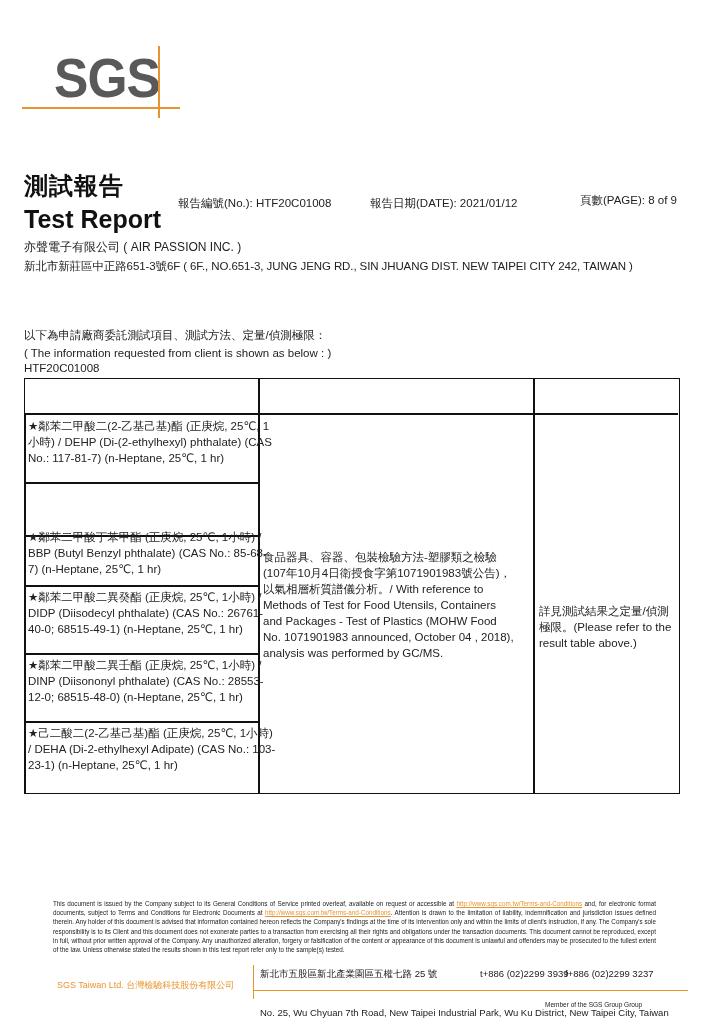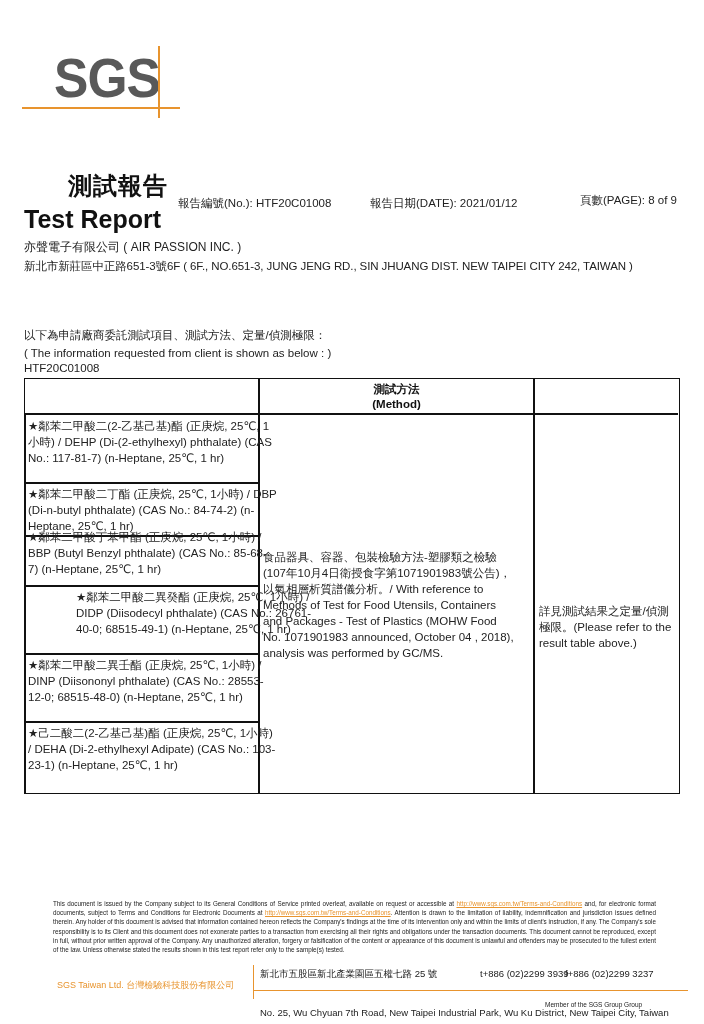--- a/index.html
+++ b/index.html
@@ -6,21 +6,21 @@
   html, body { width: 704px; height: 1024px; background: #ffffff; overflow: hidden; }
   body { position: relative; font-family: "Liberation Sans", "DejaVu Sans", sans-serif; color: #1a1a1a; }
 
   
   .logo { position: absolute; left: 22px; top: 44px; width: 160px; height: 76px; }
   .logo-text { position: absolute; left: 32px; top: 6px; font-family: "Liberation Sans", sans-serif; font-weight: bold; font-size: 56px; letter-spacing: -1px; color: #595959; line-height: 56px; transform: scaleX(0.92); transform-origin: left; }
   .logo-hline { position: absolute; left: 0; top: 63px; width: 158px; height: 1.5px; background: #e8942e; }
   .logo-vline { position: absolute; left: 136px; top: 2px; width: 1.5px; height: 72px; background: #e8942e; }
 
   
-  .title-cn { position: absolute; left: 24px; top: 170px; font-size: 24px; font-weight: bold; color: #111; font-family: "DejaVu Sans", sans-serif; letter-spacing: 1px; margin-left: 44px; }
+  .title-cn { position: absolute; left: 24px; top: 170px; font-size: 24px; font-weight: bold; color: #111; font-family: "DejaVu Sans", sans-serif; letter-spacing: 1px; }
   .title-en { position: absolute; left: 24px; top: 205px; font-size: 25px; font-weight: bold; color: #111; }
   .meta { position: absolute; top: 196px; font-size: 11.5px; color: #222; white-space: nowrap; }
   .meta-no { left: 178px; }
   .meta-date { left: 370px; }
   .meta-page { left: 580px; top: 193px; }
   .client-name { position: absolute; left: 24px; top: 239px; font-size: 12px; color: #222; white-space: nowrap; }
   .client-addr { position: absolute; left: 24px; top: 259px; font-size: 11.5px; color: #222; white-space: nowrap; letter-spacing: -0.1px; }
 
   .intro-cn { position: absolute; left: 24px; top: 328px; font-size: 11.5px; color: #222; }
   .intro-en { position: absolute; left: 24px; top: 347px; font-size: 11.5px; color: #222; }
@@ -67,36 +67,31 @@
 
 <div class="intro-cn">以下為申請廠商委託測試項目、測試方法、定量/偵測極限：</div>
 <div class="intro-en">( The information requested from client is shown as below : )</div>
 <div class="intro-no">HTF20C01008</div>
 
 <div class="tbl">
   <div class="vline" style="left:233px;"></div>
   <div class="vline" style="left:508px;"></div>
   <div class="hline" style="top:34px; width:653px;"></div>
 
-  <div class="th" style="left:235px; width:273px;">
-    <span>測試方法</span>
-    <span>(Method)</span>
-  </div>
 
   <div class="item-box" style="top:35px; height:70px;"></div>
   <div class="item-box" style="top:103px; height:55px;"></div>
   <div class="item-box" style="top:156px; height:52px;"></div>
   <div class="item-box" style="top:206px; height:70px;"></div>
   <div class="item-box" style="top:274px; height:70px;"></div>
   <div class="item-box" style="top:342px; height:72px; border-bottom:none;"></div>
 
   <div class="item-cell" style="top:37px;">★鄰苯二甲酸二(2-乙基己基)酯 (正庚烷, 25℃, 1小時) / DEHP (Di-(2-ethylhexyl) phthalate) (CAS No.: 117-81-7) (n-Heptane, 25℃, 1 hr)</div>
-  <div class="item-cell" style="top:105px;">★鄰苯二甲酸二丁酯 (正庚烷, 25℃, 1小時) / DBP (Di-n-butyl phthalate) (CAS No.: 84-74-2) (n-Heptane, 25℃, 1 hr)</div>
   <div class="item-cell" style="top:148px;">★鄰苯二甲酸丁苯甲酯 (正庚烷, 25℃, 1小時) / BBP (Butyl Benzyl phthalate) (CAS No.: 85-68-7) (n-Heptane, 25℃, 1 hr)</div>
-  <div class="item-cell" style="top:208px;margin-left:48px;">★鄰苯二甲酸二異癸酯 (正庚烷, 25℃, 1小時) / DIDP (Diisodecyl phthalate) (CAS No.: 26761-40-0; 68515-49-1) (n-Heptane, 25℃, 1 hr)</div>
+  <div class="item-cell" style="top:208px;">★鄰苯二甲酸二異癸酯 (正庚烷, 25℃, 1小時) / DIDP (Diisodecyl phthalate) (CAS No.: 26761-40-0; 68515-49-1) (n-Heptane, 25℃, 1 hr)</div>
   <div class="item-cell" style="top:276px;">★鄰苯二甲酸二異壬酯 (正庚烷, 25℃, 1小時) / DINP (Diisononyl phthalate) (CAS No.: 28553-12-0; 68515-48-0) (n-Heptane, 25℃, 1 hr)</div>
   <div class="item-cell" style="top:344px;">★己二酸二(2-乙基己基)酯 (正庚烷, 25℃, 1小時) / DEHA (Di-2-ethylhexyl Adipate) (CAS No.: 103-23-1) (n-Heptane, 25℃, 1 hr)</div>
 
   <div class="method-cell">食品器具、容器、包裝檢驗方法-塑膠類之檢驗 (107年10月4日衛授食字第1071901983號公告)， 以氣相層析質譜儀分析。/ With reference to Methods of Test for Food Utensils, Containers and Packages - Test of Plastics (MOHW Food No. 1071901983 announced, October 04 , 2018), analysis was performed by GC/MS.</div>
   <div class="loq-cell">詳見測試結果之定量/偵測極限。(Please refer to the result table above.)</div>
 </div>
 
 <div class="disclaimer">
   <span>This document is issued by the Company subject to its General Conditions of Service printed overleaf, available on request or accessible at </span><span class="lnk">http://www.sgs.com.tw/Terms-and-Conditions</span><span> and, for electronic format documents, subject to Terms and Conditions for Electronic Documents at </span><span class="lnk">http://www.sgs.com.tw/Terms-and-Conditions</span><span>. Attention is drawn to the limitation of liability, indemnification and jurisdiction issues defined therein. Any holder of this document is advised that information contained hereon reflects the Company's findings at the time of its intervention only and within the limits of client's instruction, if any. The Company's sole responsibility is to its Client and this document does not exonerate parties to a transaction from exercising all their rights and obligations under the transaction documents. This document cannot be reproduced, except in full, without prior written approval of the Company. Any unauthorized alteration, forgery or falsification of the content or appearance of this document is unlawful and offenders may be prosecuted to the fullest extent of the law. Unless otherwise stated the results shown in this test report refer only to the sample(s) tested.</span>
 </div>

